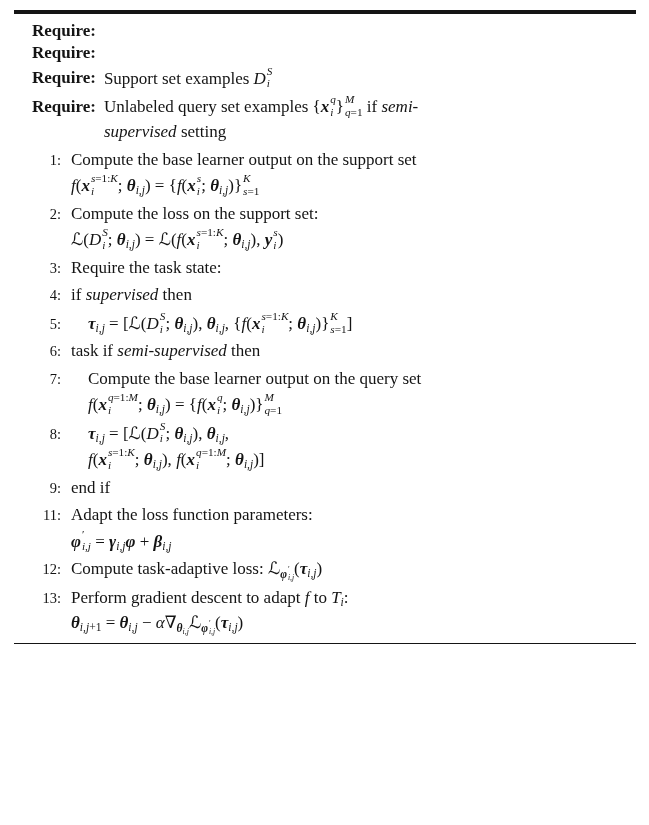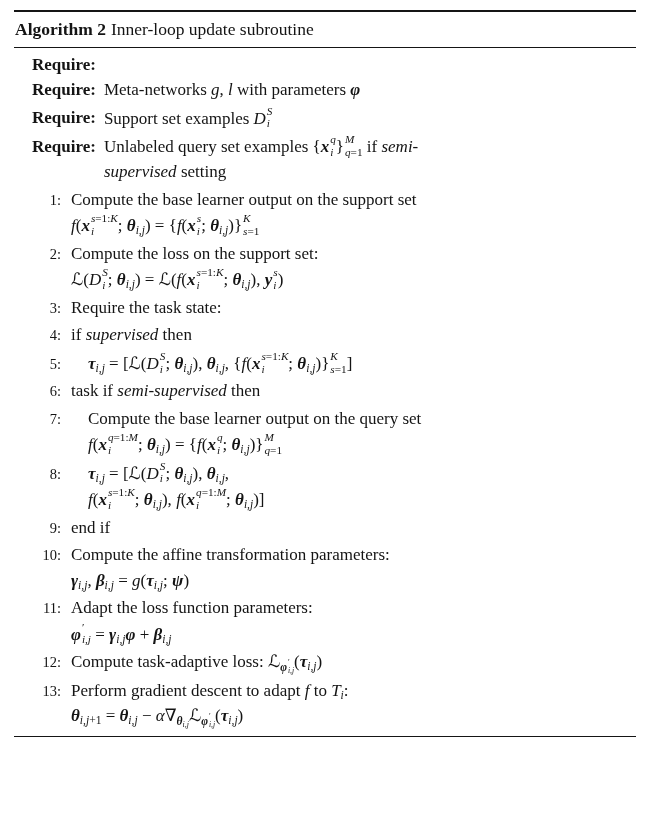--- a/index.html
+++ b/index.html
@@ -31,31 +31,27 @@
   
   .ss{display:inline-block;vertical-align:-0.32em;font-size:0.66em;line-height:1.12;text-align:left;margin-left:1px;}
   .ss > span{display:block;}
   .cal{font-family:"DejaVu Serif","DejaVu Sans",serif;}
 </style>
 </head>
 <body>
 
 <div class="algorithm">
   <div class="rule rule-top"></div>
-  <div class="alg-caption">
-    <span class="cap-label">Algorithm 2</span><span class="cap-title">Inner-loop update subroutine</span>
-  </div>
   <div class="rule rule-mid"></div>
   <div class="alg-body">
       <div class="row">
         <span class="req-kw">Require:</span>
       </div>
       <div class="row">
         <span class="req-kw">Require:</span>
-        <div class="content">Meta-networks <i>g</i>, <i>l</i> with parameters <b class="mi">φ</b></div>
       </div>
       <div class="row">
         <span class="req-kw">Require:</span>
         <div class="content">Support set examples <i>D</i><span class="ss"><span><i>S</i></span><span><i>i</i></span></span></div>
       </div>
       <div class="row">
         <span class="req-kw">Require:</span>
         <div class="content">Unlabeled query set examples {<b class="mi">x</b><span class="ss"><span><i>q</i></span><span><i>i</i></span></span>}<span class="ss"><span><i>M</i></span><span><i>q</i>=1</span></span> <b>if</b> <i>semi-</i><br><i>supervised</i> setting</div>
       </div>
       <div class="row">
@@ -88,24 +84,20 @@
       </div>
       <div class="row">
         <span class="num">8:</span>
         <div class="content ind1"><b class="mi">τ</b><sub><i>i,j</i></sub> = [<span class="cal">ℒ</span>(<i>D</i><span class="ss"><span><i>S</i></span><span><i>i</i></span></span>; <b class="mi">θ</b><sub><i>i,j</i></sub>), <b class="mi">θ</b><sub><i>i,j</i></sub>,<br><i>f</i>(<b class="mi">x</b><span class="ss"><span><i>s</i>=1:<i>K</i></span><span><i>i</i></span></span>; <b class="mi">θ</b><sub><i>i,j</i></sub>), <i>f</i>(<b class="mi">x</b><span class="ss"><span><i>q</i>=1:<i>M</i></span><span><i>i</i></span></span>; <b class="mi">θ</b><sub><i>i,j</i></sub>)]</div>
       </div>
       <div class="row">
         <span class="num">9:</span>
         <div class="content"><b>end if</b></div>
       </div>
       <div class="row">
-        <span class="num">10:</span>
-        <div class="content">Compute the affine transformation parameters:<br><b class="mi">γ</b><sub><i>i,j</i></sub>, <b class="mi">β</b><sub><i>i,j</i></sub> = <i>g</i>(<b class="mi">τ</b><sub><i>i,j</i></sub>; <b class="mi">ψ</b>)</div>
-      </div>
-      <div class="row">
         <span class="num">11:</span>
         <div class="content">Adapt the loss function parameters:<br><b class="mi">φ</b><span class="ss"><span>′</span><span><i>i,j</i></span></span> = <b class="mi">γ</b><sub><i>i,j</i></sub><b class="mi">φ</b> + <b class="mi">β</b><sub><i>i,j</i></sub></div>
       </div>
       <div class="row">
         <span class="num">12:</span>
         <div class="content">Compute task-adaptive loss: <span class="cal">ℒ</span><sub><b class="mi">φ</b><span class="ss"><span>′</span><span><i>i,j</i></span></span></sub>(<b class="mi">τ</b><sub><i>i,j</i></sub>)</div>
       </div>
       <div class="row">
         <span class="num">13:</span>
         <div class="content">Perform gradient descent to adapt <i>f</i> to <i>T</i><sub><i>i</i></sub>:<br><b class="mi">θ</b><sub><i>i,j</i>+1</sub> = <b class="mi">θ</b><sub><i>i,j</i></sub> − <i>α</i>∇<sub><b class="mi">θ</b><sub><i>i,j</i></sub></sub><span class="cal">ℒ</span><sub><b class="mi">φ</b><span class="ss"><span>′</span><span><i>i,j</i></span></span></sub>(<b class="mi">τ</b><sub><i>i,j</i></sub>)</div>

